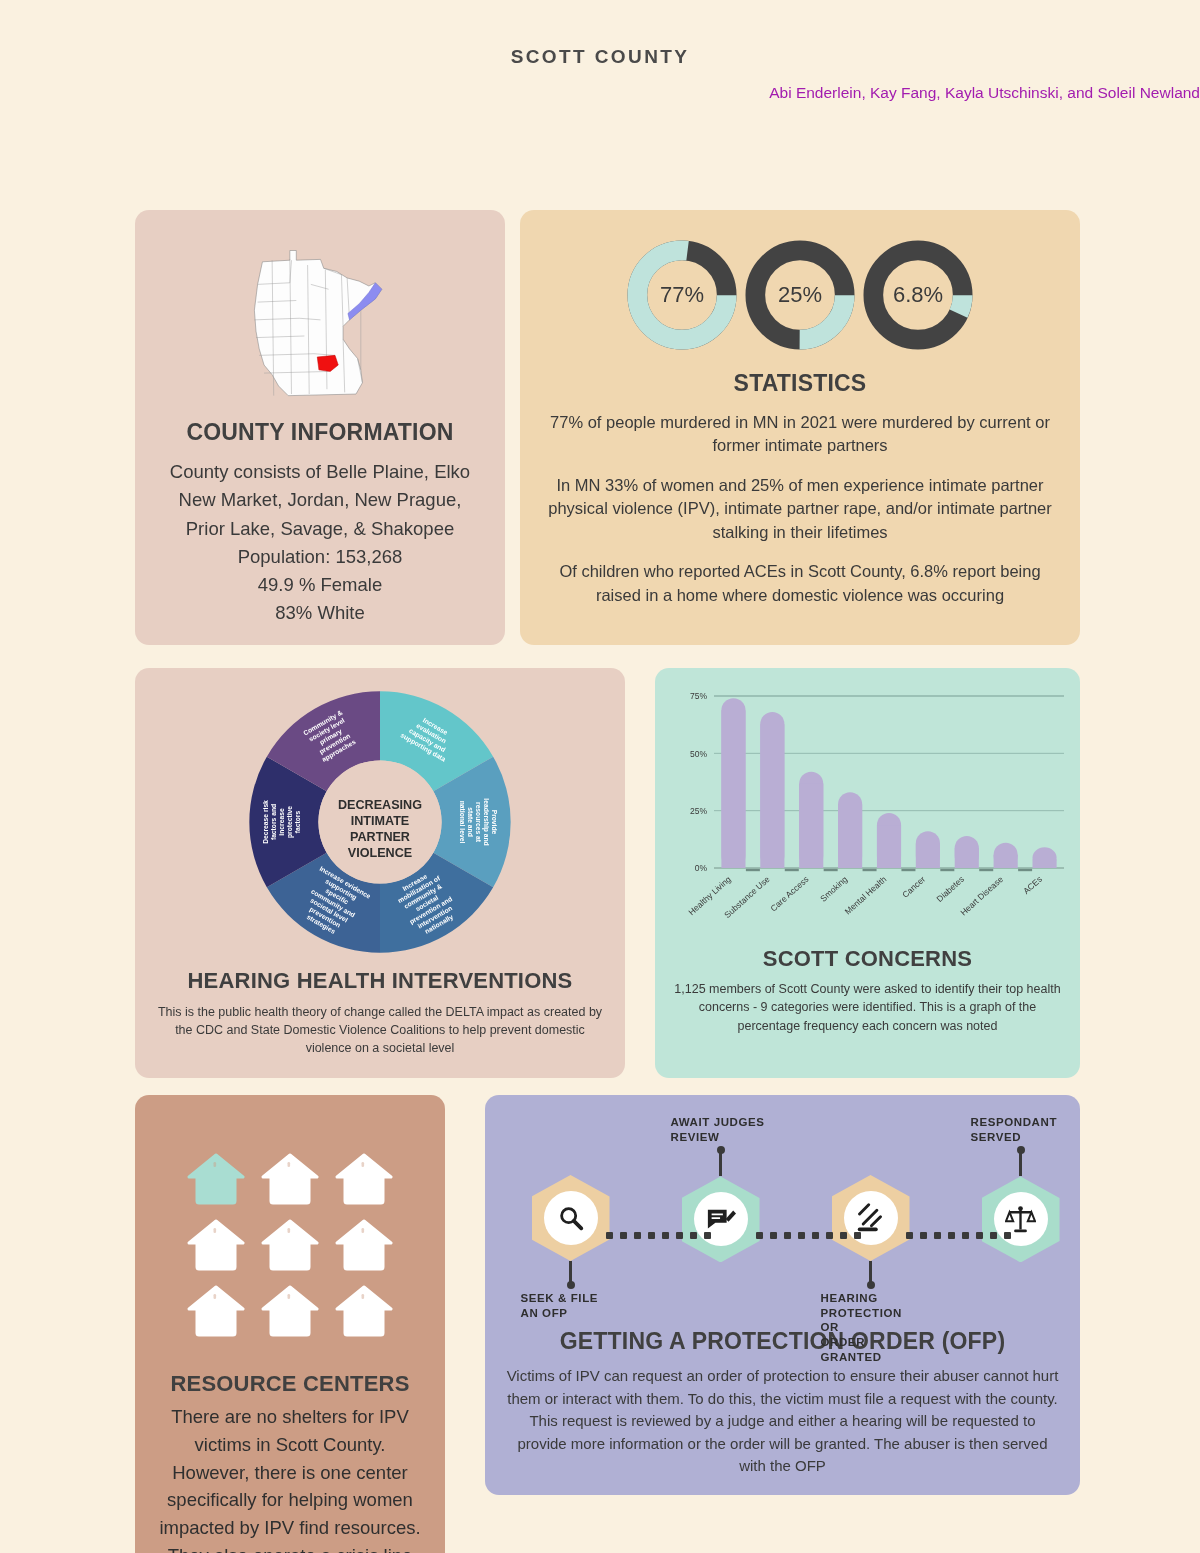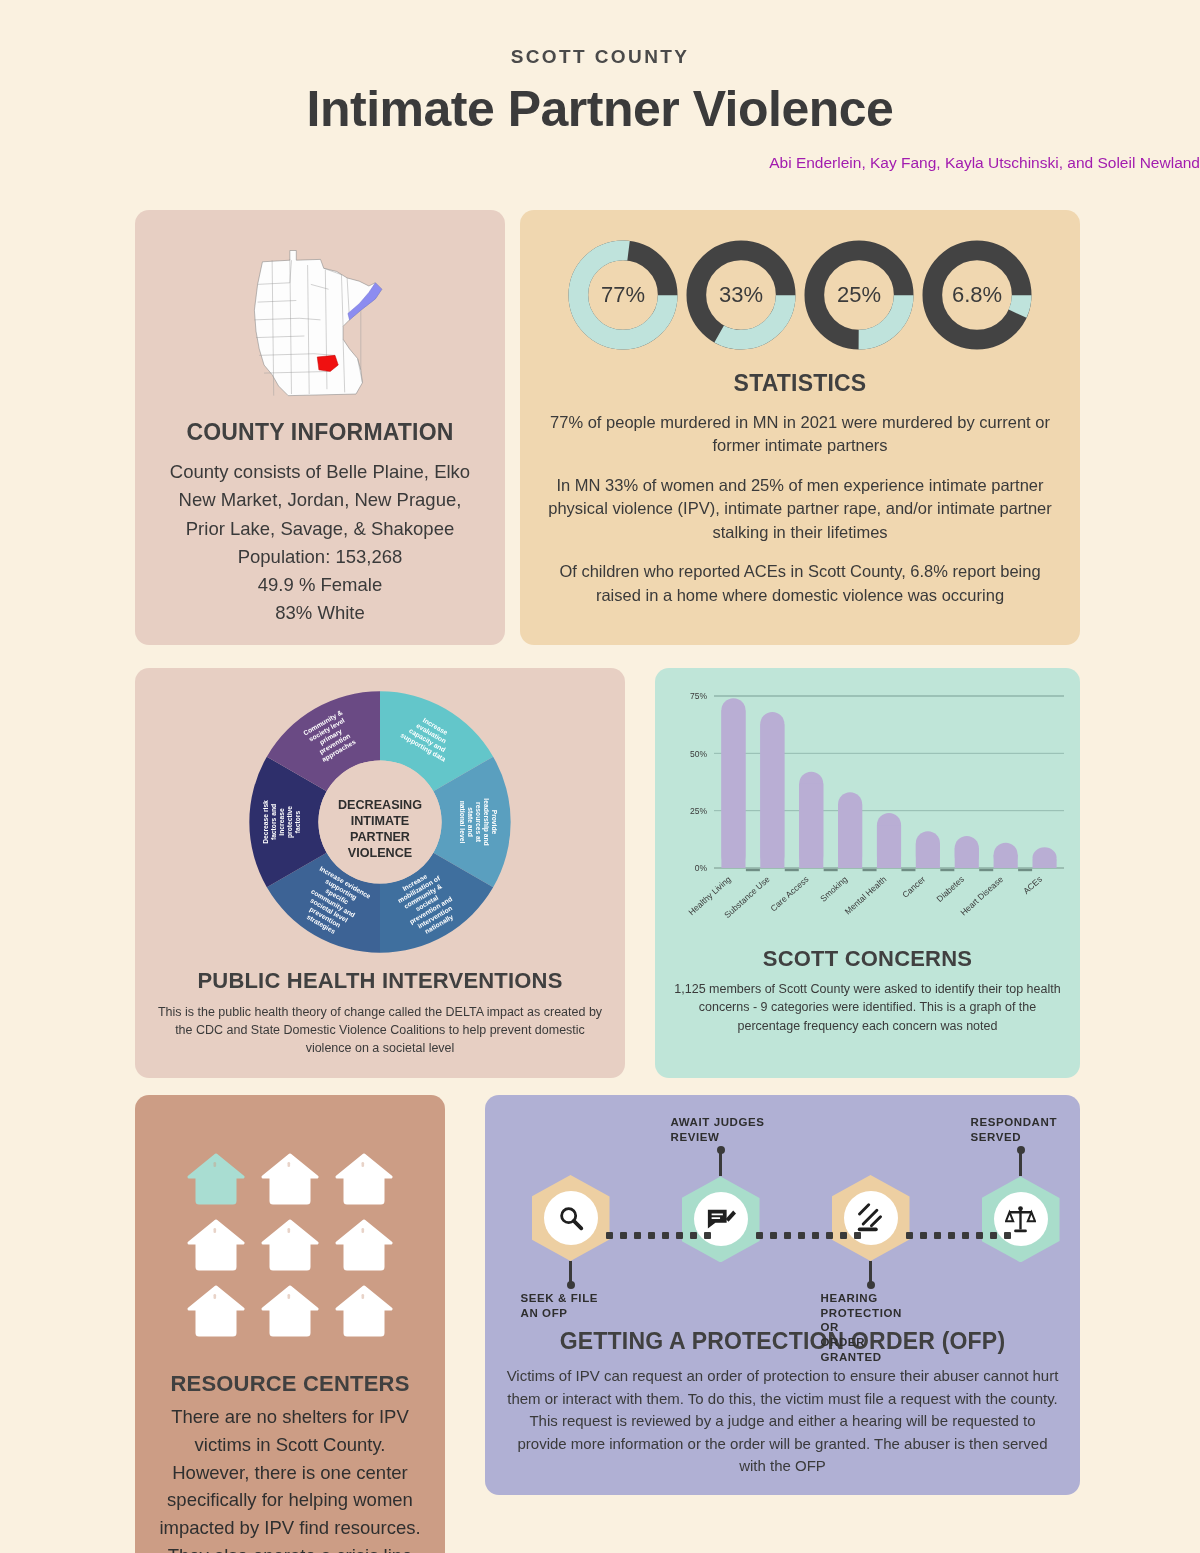--- a/index.html
+++ b/index.html
@@ -132,21 +132,20 @@
   .ofp-body { font-size: 15px; text-align: center; line-height: 1.5; margin-top: 10px; }
   .tick-label { font-size: 8.5px; fill: #3a3a3a; font-family: "Liberation Sans", sans-serif; }
 </style>
 </head>
 <body>
 
 <div class="poster">
 
   <div class="header">
     <div class="eyebrow">SCOTT COUNTY</div>
-    <div class="main-title">Intimate Partner Violence</div>
     <div class="authors">Abi Enderlein, Kay Fang, Kayla Utschinski, and Soleil Newland</div>
   </div>
 
   <div class="card" id="county-card">
     <svg class="mn-map" viewBox="0 0 200 210">
       <g stroke="#888" stroke-width="0.7" fill="#fdfdfd">
         <path d="M28 32 L62 30 L62 18 L70 18 L70 30 L100 29 L104 40 L120 44 L133 52 L148 56 L160 62 L168 58 L176 66 L168 78 L150 92 L136 104 L128 112 L128 128 L136 140 L146 152 L150 166 L152 182 L144 196 L60 198 L48 186 L40 172 L30 160 L24 140 L20 118 L18 92 L22 60 Z"></path>
         <g stroke="#999" stroke-width="0.55" fill="none">
           <path d="M22 60 L62 58 M22 82 L70 80 M18 104 L74 102 M20 126 L80 124 M24 148 L92 146 M30 170 L110 168"></path>
           <path d="M40 30 L42 198 M62 29 L64 196 M84 36 L86 196 M106 42 L108 190 M126 48 L128 112 M128 128 L130 194"></path>
@@ -165,27 +164,20 @@
   </div>
 
   <div class="card" id="stats-card">
     <div class="donut-row">
       <div class="donut">
         <svg width="118" height="118" viewBox="0 0 42 42">
           <circle cx="21" cy="21" r="15.9" fill="none" stroke="#434343" stroke-width="7"></circle>
           <circle class="donut-arc" cx="21" cy="21" r="15.9" fill="none" stroke="#bfe3dc" stroke-width="7" stroke-dasharray="77 23" stroke-dashoffset="-25"></circle>
         </svg>
         <span class="dlabel">77%</span>
-      </div>
-      <div class="donut">
-        <svg width="118" height="118" viewBox="0 0 42 42">
-          <circle cx="21" cy="21" r="15.9" fill="none" stroke="#434343" stroke-width="7"></circle>
-          <circle class="donut-arc" cx="21" cy="21" r="15.9" fill="none" stroke="#bfe3dc" stroke-width="7" stroke-dasharray="33 67" stroke-dashoffset="-25"></circle>
-        </svg>
-        <span class="dlabel">33%</span>
       </div>
       <div class="donut">
         <svg width="118" height="118" viewBox="0 0 42 42">
           <circle cx="21" cy="21" r="15.9" fill="none" stroke="#434343" stroke-width="7"></circle>
           <circle class="donut-arc" cx="21" cy="21" r="15.9" fill="none" stroke="#bfe3dc" stroke-width="7" stroke-dasharray="25 75" stroke-dashoffset="-25"></circle>
         </svg>
         <span class="dlabel">25%</span>
       </div>
       <div class="donut">
         <svg width="118" height="118" viewBox="0 0 42 42">
@@ -220,21 +212,21 @@
       <text x="150" y="187" text-anchor="middle" font-size="13.5" font-weight="700" fill="#2e2e2e" font-family="Liberation Sans, sans-serif">VIOLENCE</text>
       <g id="wheel-labels">
           <text transform="translate(201.5 60.79938341020282) rotate(30.000000000000007)" text-anchor="middle" fill="#ffffff" font-size="7.2" font-weight="600" font-family="Liberation Sans, sans-serif"><tspan x="0" y="-12.9">Increase</tspan><tspan x="0" y="-4.3">evaluation</tspan><tspan x="0" y="4.3">capacity and</tspan><tspan x="0" y="12.9">supporting data</tspan></text>
           <text transform="translate(253 150) rotate(90)" text-anchor="middle" fill="#ffffff" font-size="7.2" font-weight="600" font-family="Liberation Sans, sans-serif"><tspan x="0" y="-17.2">Provide</tspan><tspan x="0" y="-8.6">leadership and</tspan><tspan x="0" y="0.0">resources at</tspan><tspan x="0" y="8.6">state and</tspan><tspan x="0" y="17.2">national level</tspan></text>
           <text transform="translate(201.5 239.20061658979716) rotate(-30)" text-anchor="middle" fill="#ffffff" font-size="7.2" font-weight="600" font-family="Liberation Sans, sans-serif"><tspan x="0" y="-25.8">Increase</tspan><tspan x="0" y="-17.2">mobilization of</tspan><tspan x="0" y="-8.6">community &amp;</tspan><tspan x="0" y="0.0">societal</tspan><tspan x="0" y="8.6">prevention and</tspan><tspan x="0" y="17.2">intervention</tspan><tspan x="0" y="25.8">nationally</tspan></text>
           <text transform="translate(98.49999999999997 239.20061658979716) rotate(30)" text-anchor="middle" fill="#ffffff" font-size="7.2" font-weight="600" font-family="Liberation Sans, sans-serif"><tspan x="0" y="-25.8">Increase evidence</tspan><tspan x="0" y="-17.2">supporting</tspan><tspan x="0" y="-8.6">specific</tspan><tspan x="0" y="0.0">community and</tspan><tspan x="0" y="8.6">societal level</tspan><tspan x="0" y="17.2">prevention</tspan><tspan x="0" y="25.8">strategies</tspan></text>
           <text transform="translate(47 150) rotate(270)" text-anchor="middle" fill="#ffffff" font-size="7.2" font-weight="600" font-family="Liberation Sans, sans-serif"><tspan x="0" y="-17.2">Decrease risk</tspan><tspan x="0" y="-8.6">factors and</tspan><tspan x="0" y="0.0">increase</tspan><tspan x="0" y="8.6">protective</tspan><tspan x="0" y="17.2">factors</tspan></text>
           <text transform="translate(98.50000000000004 60.79938341020281) rotate(330)" text-anchor="middle" fill="#ffffff" font-size="7.2" font-weight="600" font-family="Liberation Sans, sans-serif"><tspan x="0" y="-17.2">Community &amp;</tspan><tspan x="0" y="-8.6">society level</tspan><tspan x="0" y="0.0">primary</tspan><tspan x="0" y="8.6">prevention</tspan><tspan x="0" y="17.2">approaches</tspan></text>
         </g>
     </svg>
-    <div class="card-title">PUBLIC HEALTH INTERVENTIONS</div>
+    <div class="card-title">HEARING HEALTH INTERVENTIONS</div>
     <div class="phi-body">This is the public health theory of change called the DELTA impact as created by the CDC and State Domestic Violence Coalitions to help prevent domestic violence on a societal level</div>
   </div>
 
   <div class="card" id="health-card">
     <div class="chart-wrap">
       <svg width="400" height="262" viewBox="0 0 400 262" id="bar-chart">
           <line x1="46" x2="396" y1="186" y2="186" stroke="#6f8d84" stroke-width="0.9"></line>
           <text x="39" y="189.4" text-anchor="end" class="tick-label">0%</text>
           <line x1="46" x2="396" y1="128.66666666666669" y2="128.66666666666669" stroke="#8fb5ab" stroke-width="0.9"></line>
           <text x="39" y="132.0666666666667" text-anchor="end" class="tick-label">25%</text>

